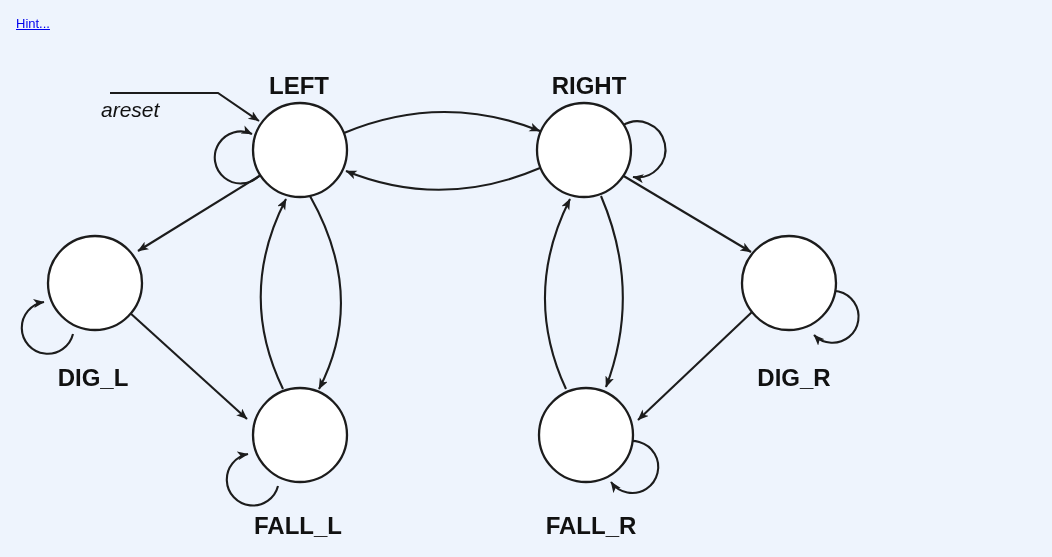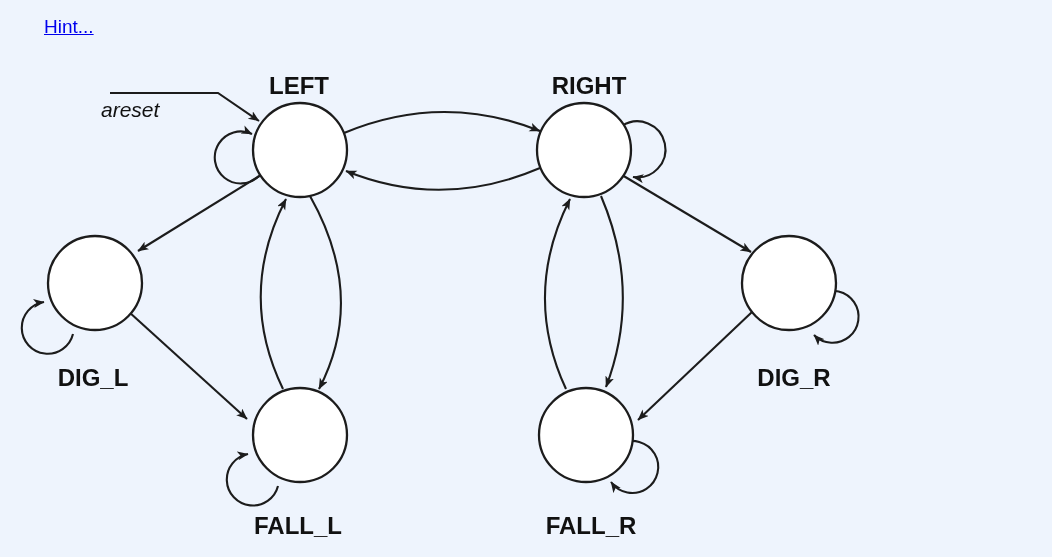--- a/index.html
+++ b/index.html
@@ -11,25 +11,24 @@
     height: 557px;
     overflow: hidden;
     background: var(--background, #eef4fd);
     font-family: "Liberation Sans", sans-serif;
     position: relative;
   }
   .hint {
     position: absolute;
     left: 16px;
     top: 16px;
-    font-size: 19px;
+    font-size: 13px;
     color: var(--link, #0000ee);
     text-decoration: underline;
     cursor: pointer;
-    margin-left: 28px;
   }
   svg.fsm {
     position: absolute;
     left: 0;
     top: 0;
   }
   .edge {
     fill: none;
     stroke: var(--line, #1c1c1c);
     stroke-width: 2.1;

